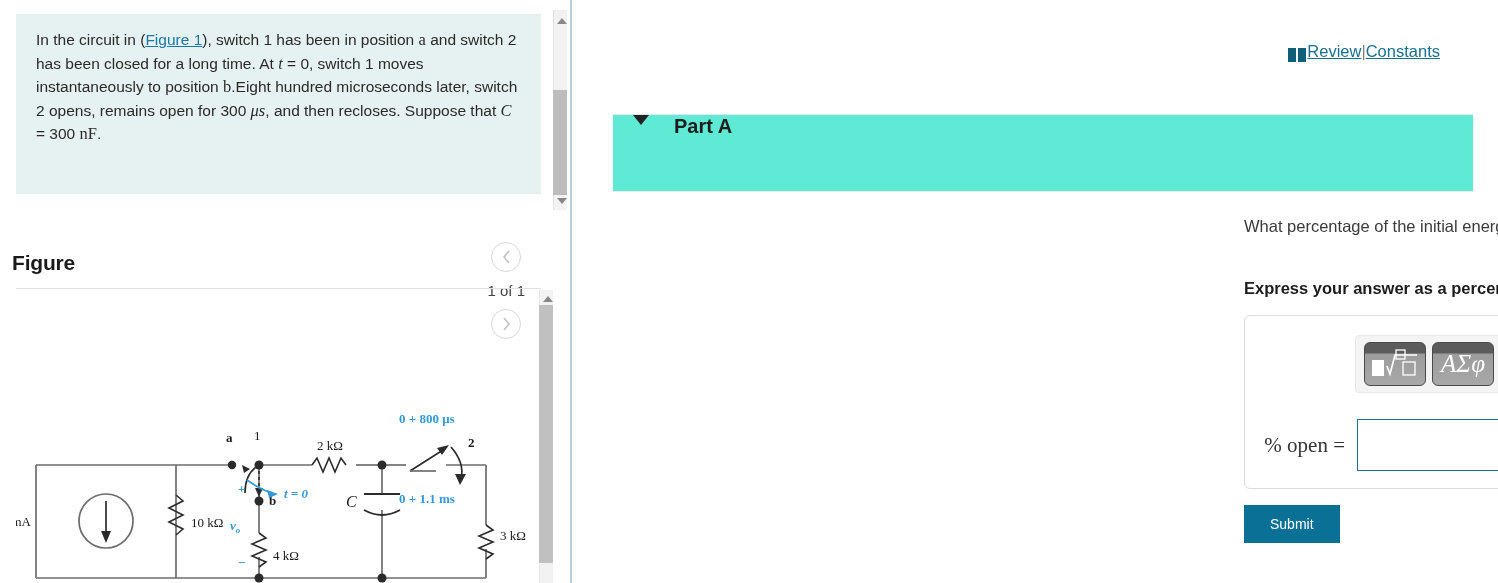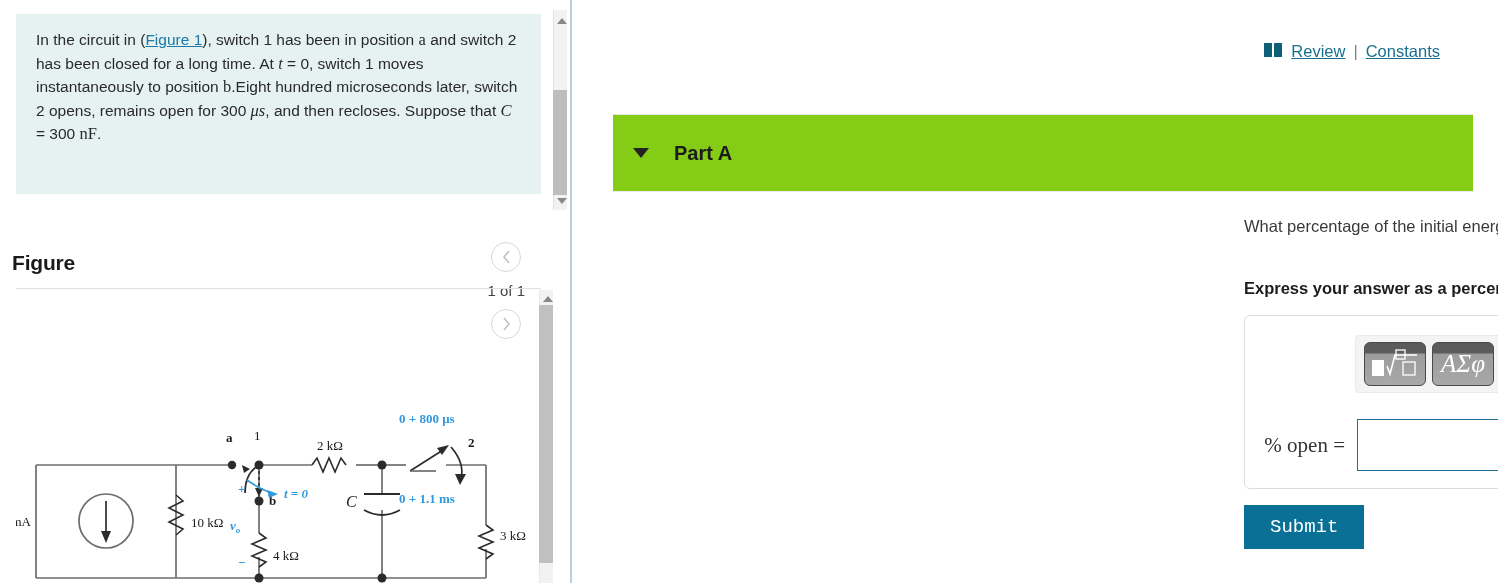--- a/index.html
+++ b/index.html
@@ -120,36 +120,36 @@
 
   
   .right-panel {
     position: relative;
     width: 926px; height: 583px;
     background: #ffffff;
     flex: 1 1 auto;
   }
   .review-bar {
     position: absolute; right: 58px; top: 42px;
-    display: flex; align-items: flex-start; gap: 8px;
+    display: flex; align-items: flex-end; 
     font-size: 16.5px;
   }
   .book-icon { display: inline-block; width: 19px; height: 14px; }
   .review-link, .constants-link {
     color: #18708f; text-decoration: underline; cursor: pointer;
   }
   .review-sep { color: #7f7f7f; }
 
   .part-header {
     position: absolute; left: 41px; top: 114px;
     width: 860px; height: 78px;
-    background: #84cc16;
+    background: #5eead4;
     border-top: 1px solid #e6e6e6;
     border-bottom: 1px solid #ececec;
-    display: flex; align-items: center;
+    display: flex; align-items: flex-start;
   }
   .part-caret {
     margin-left: 20px;
     width: 0; height: 0;
     border-left: 8px solid transparent;
     border-right: 8px solid transparent;
     border-top: 10px solid #222;
   }
   .part-title {
     margin-left: 25px;
@@ -223,24 +223,24 @@
   }
 
   .submit-row {
     position: absolute; left: 672px; top: 505px;
     display: flex; align-items: center; gap: 32px;
   }
   .submit-btn {
     background: #0b7095;
     color: #fff;
     border: none;
-    font-size: 19px;
+    font-size: 14px;
     padding: 11px 26px;
     cursor: pointer;
-    font-family: Liberation Mono, monospace;
+    font-family: Liberation Sans, sans-serif;
   }
   .request-link {
     color: #17698d; font-size: 16.5px; font-weight: bold;
     text-decoration: underline; cursor: pointer;
   }
 
   
   .clbl { font-family: "Liberation Serif", serif; font-size: 13px; fill: #1a1a1a; }
   .clbl-b { font-family: "Liberation Serif", serif; font-size: 13px; fill: #1a1a1a; font-weight: bold;}
   .clbl-blue { font-family: "Liberation Serif", serif; font-size: 13px; fill: #3399dd; font-weight: bold; font-style: italic;}

